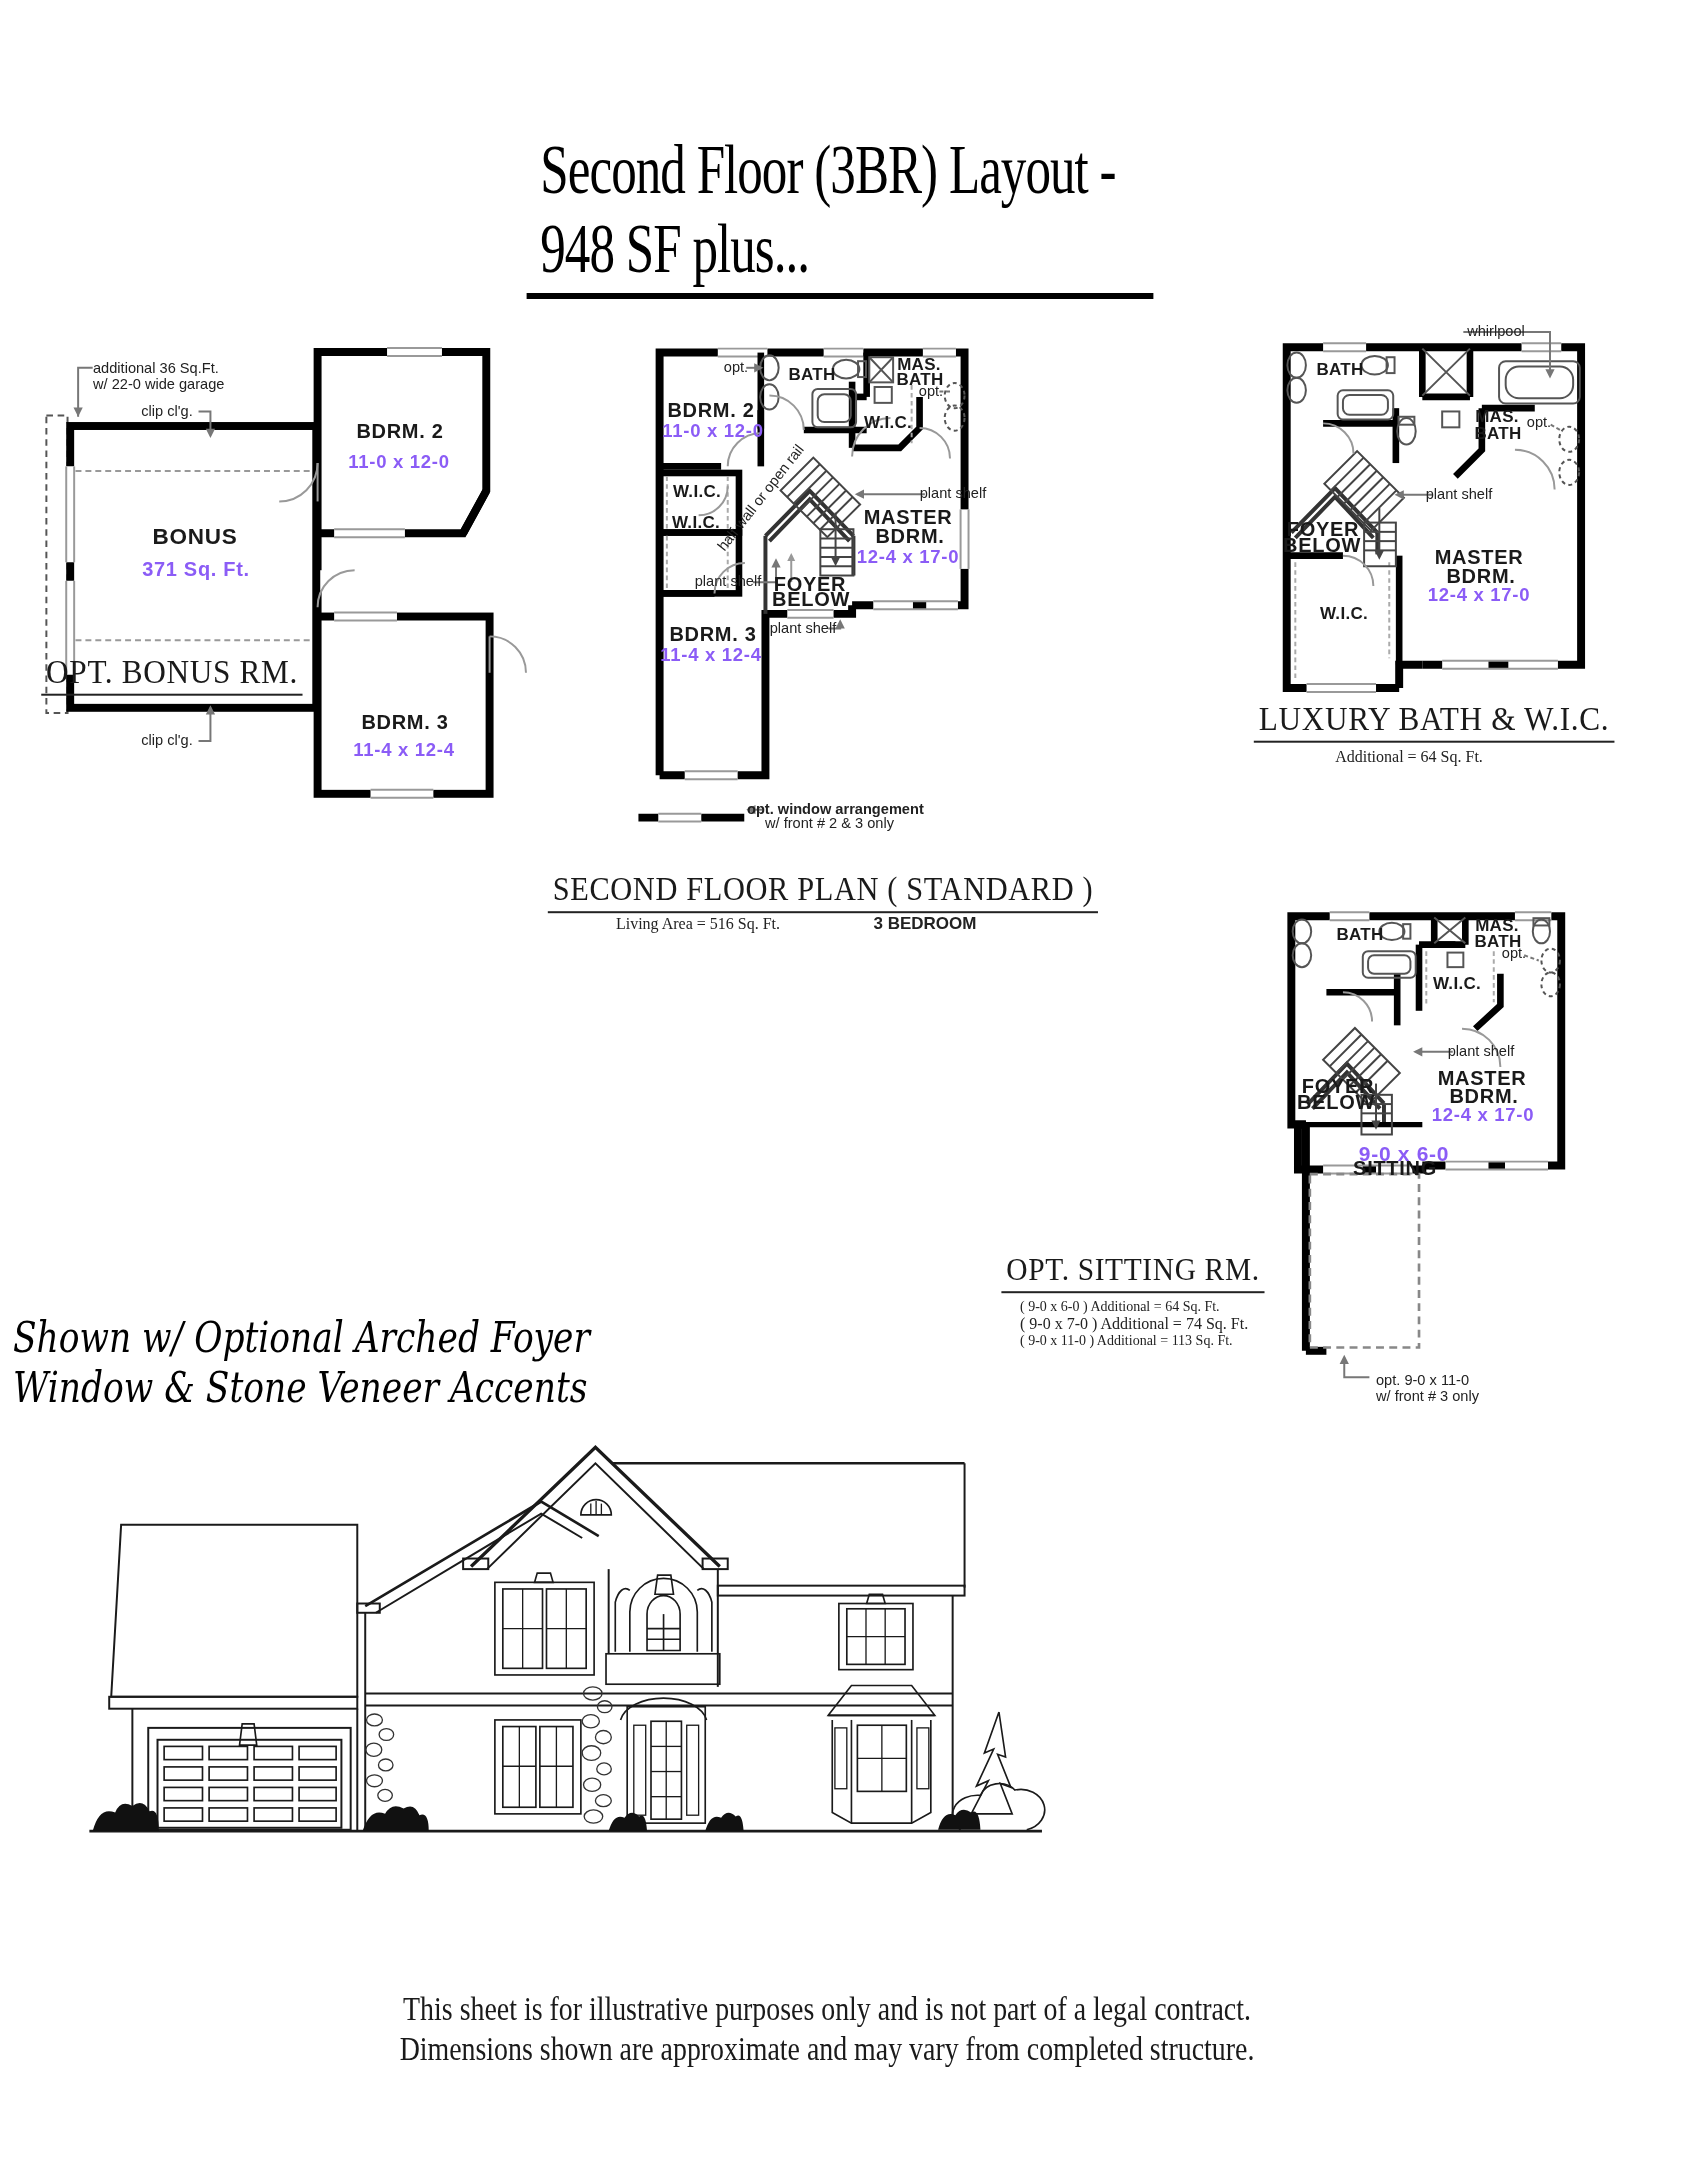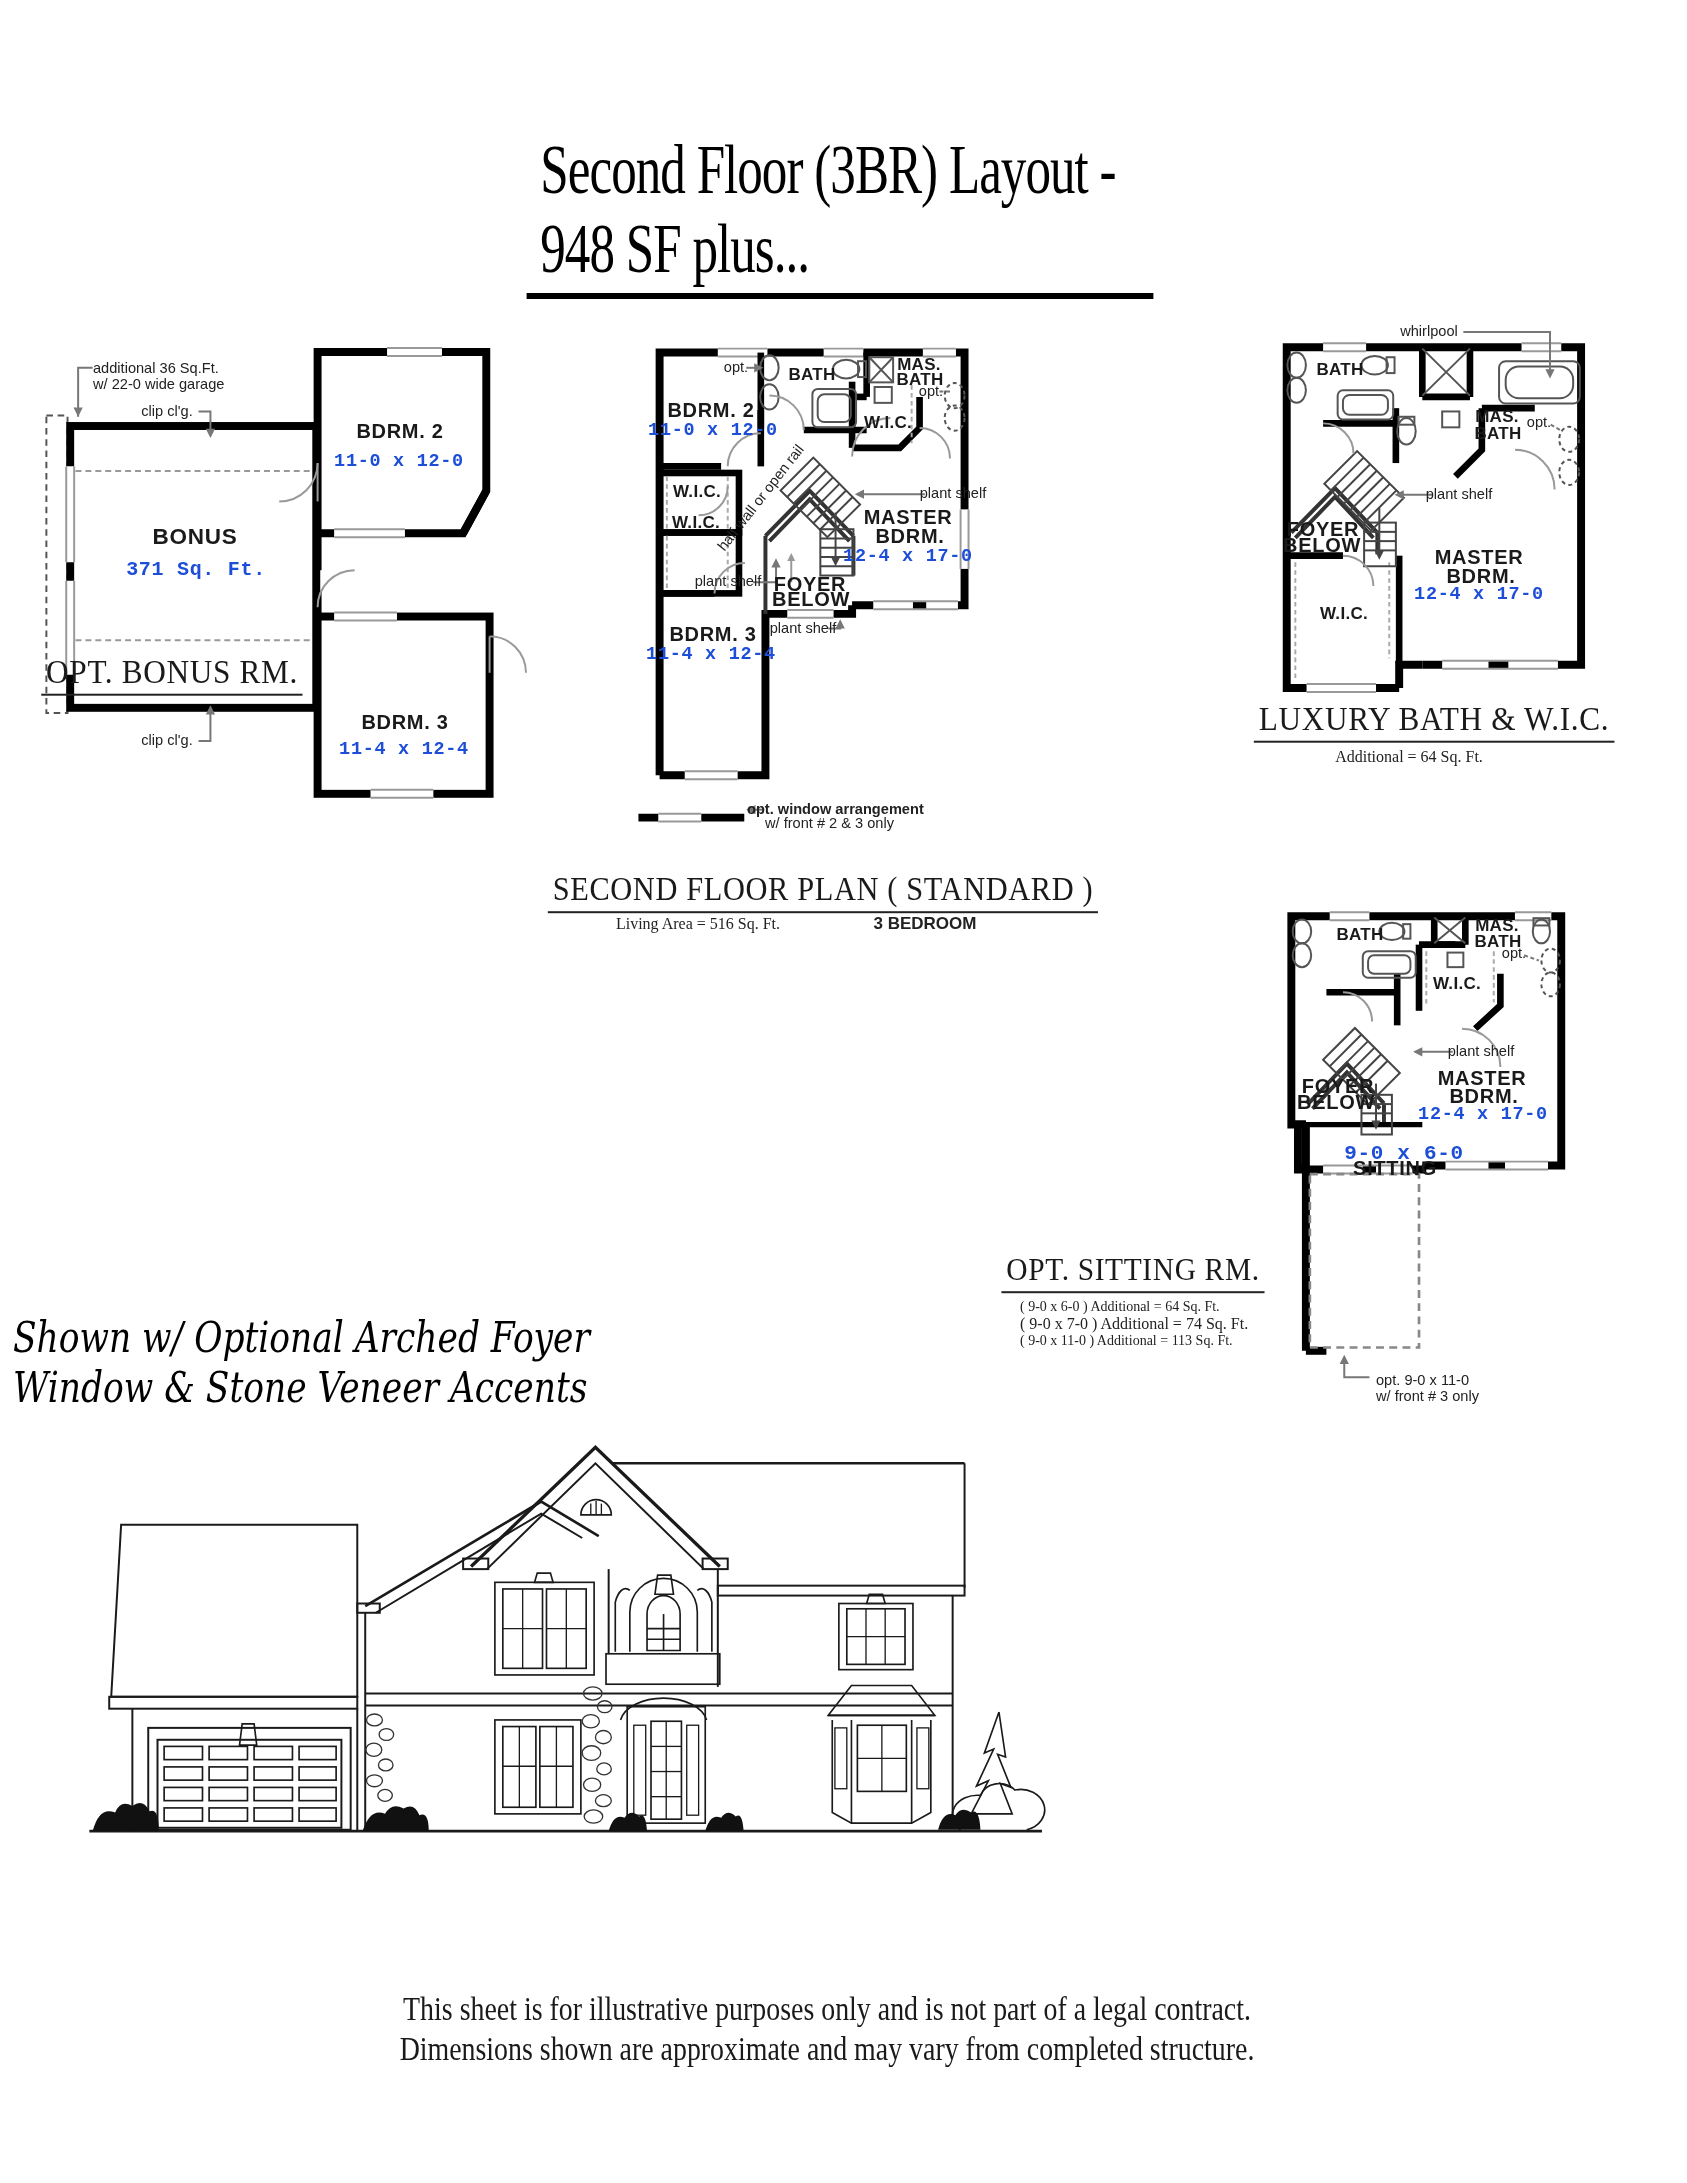--- a/index.html
+++ b/index.html
@@ -3,21 +3,21 @@
 <meta charset="utf-8">
 <style>
   html,body{margin:0;padding:0;background:#fff;}
   #sheet{position:relative;width:1687px;height:2183px;background:#ffffff;overflow:hidden;
          font-family:"Liberation Sans",sans-serif;color:#111;border-radius:26px;}
   svg.layer{position:absolute;left:0;top:0;}
   .lbl{position:absolute;white-space:nowrap;transform:translate(-50%,-50%);line-height:1.05;text-align:center;}
   .lbl-left{position:absolute;white-space:nowrap;transform:translate(0,-50%);line-height:1.05;text-align:left;}
   .rm{font-size:20px;font-weight:700;letter-spacing:0.7px;color:#1a1a1a;}
   .rm-sm{font-size:17px;font-weight:700;letter-spacing:0.3px;color:#1a1a1a;}
-  .dim{font-size:18.5px;font-weight:700;letter-spacing:0.7px;color:#1d4ed8;font-family:Liberation Mono, monospace;}
+  .dim{font-size:18.5px;font-weight:700;letter-spacing:0.7px;color:#8b5cf6;}
   .ann{font-size:14.6px;font-weight:700;color:#222;}
   .ann-n{font-size:14.6px;font-weight:400;color:#222;}
   .title{position:absolute;left:840px;top:131px;transform:translate(-50%,0) scaleX(0.74);transform-origin:center top;
          font-family:"Liberation Serif",serif;font-size:69px;font-weight:500;letter-spacing:-1.3px;
          border-bottom:6px solid #000;padding:0 18.5px 4px 18.5px;color:#000;}
   .plan-cap{position:absolute;font-family:"Liberation Serif",serif;color:#1a1a1a;white-space:nowrap;
             transform:translate(-50%,-50%) scaleX(0.92);letter-spacing:0.7px;}
   .cap-under{border-bottom:2.6px solid #222;padding:0 5.3px 2.6px 5.3px;}
   .script-note{position:absolute;left:13.2px;top:1313px;font-family:"DejaVu Serif",serif;font-style:italic;
                font-size:42px;transform:scaleX(0.82);transform-origin:left top;line-height:1.18;color:#000;white-space:nowrap;}
@@ -619,21 +619,21 @@
   <div class="lbl rm" style="left:811px;top:599px;">BELOW</div>
   <div class="lbl rm" style="left:713px;top:634px;">BDRM. 3</div>
   <div class="lbl dim" style="left:711px;top:655px;">11-4 x 12-4</div>
   <div class="lbl ann-n" style="left:803px;top:629px;">plant shelf</div>
   <div class="lbl-left ann-n" style="left:747px;top:810px;font-weight:bold;">opt. window arrangement</div>
   <div class="lbl-left ann-n" style="left:765px;top:824px;">w/ front # 2 &amp; 3 only</div>
   <div class="plan-cap cap-under" style="left:823px;top:892px;font-size:33px;">SECOND FLOOR PLAN ( STANDARD )</div>
   <div class="lbl ann-n" style="left:698px;top:924px;font-size:16px;font-family:'Liberation Serif',serif;">Living Area =  516 Sq. Ft.</div>
   <div class="lbl ann" style="left:925px;top:924px;font-size:17px;">3 BEDROOM</div>
 
-  <div class="lbl ann-n" style="left:1429px;top:332px;">whirlpool</div>
+  <div class="lbl ann-n" style="left:1496px;top:332px;">whirlpool</div>
   <div class="lbl rm-sm" style="left:1340px;top:370px;">BATH</div>
   <div class="lbl rm-sm" style="left:1497px;top:417px;">MAS.</div>
   <div class="lbl rm-sm" style="left:1498px;top:434px;">BATH</div>
   <div class="lbl ann-n" style="left:1539px;top:423px;">opt.</div>
   <div class="lbl ann-n" style="left:1459px;top:495px;">plant shelf</div>
   <div class="lbl rm" style="left:1323px;top:529px;">FOYER</div>
   <div class="lbl rm" style="left:1322px;top:545px;">BELOW</div>
   <div class="lbl rm" style="left:1479px;top:557px;">MASTER</div>
   <div class="lbl rm" style="left:1481px;top:576px;">BDRM.</div>
   <div class="lbl dim" style="left:1479px;top:595px;">12-4 x 17-0</div>

